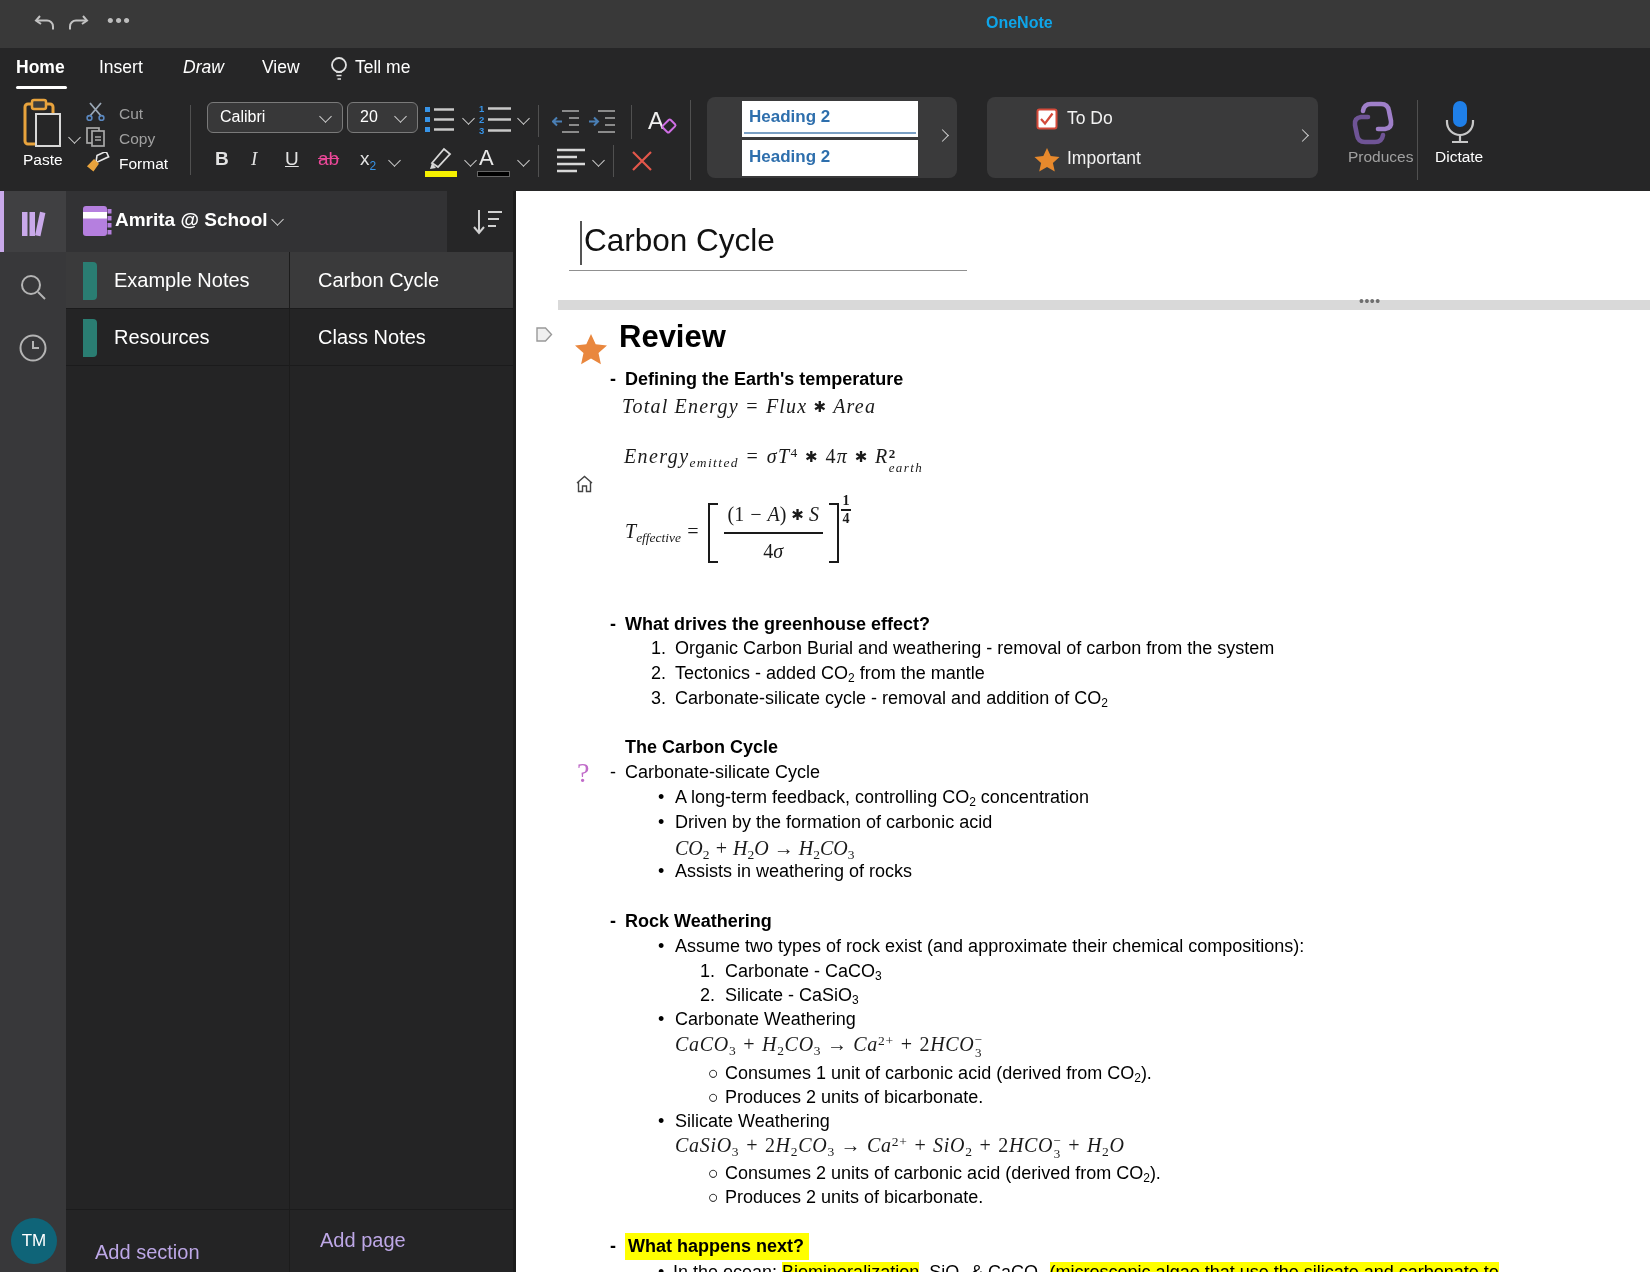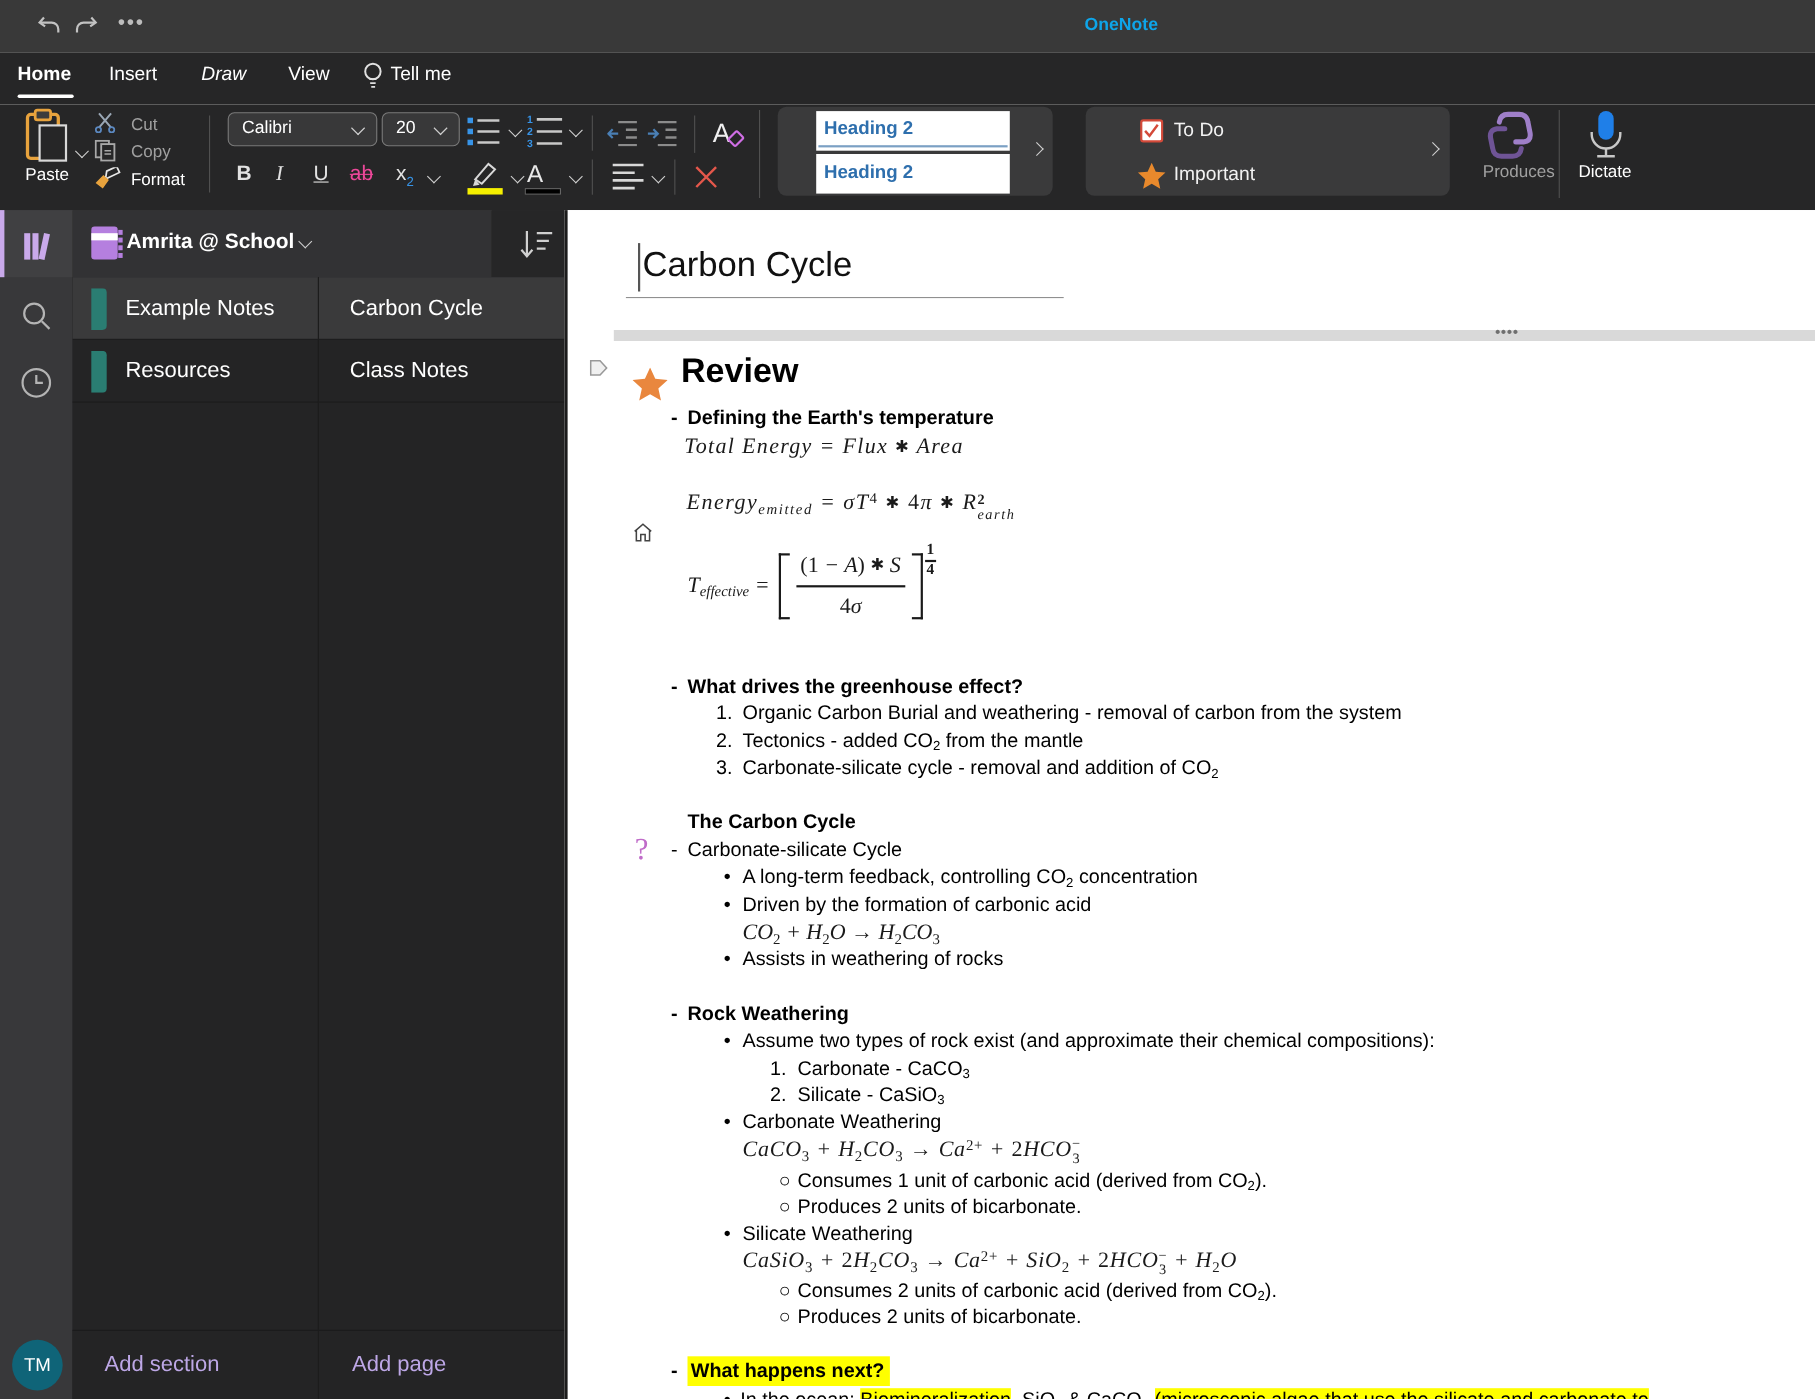--- a/index.html
+++ b/index.html
@@ -253,21 +253,21 @@
   </div>
   <div class="pagecol">
     <div class="navrow sel" style="top:0;">
         <span style="margin-left:28px;">Carbon Cycle</span>
       </div>
     <div class="navrow" style="top:57px;">
         <span style="margin-left:28px;">Class Notes</span>
       </div>
   </div>
   <div style="position:absolute;left:66px;top:1018px;width:447px;height:63px;background:#242425;border-top:1px solid #1b1b1c;">
-    <span style="position:absolute;left:29px;top:19px;color:#bda7e6;font-size:20px;font-weight:500;">Add section</span>
+    <span style="position:absolute;left:29px;top:31px;color:#bda7e6;font-size:20px;font-weight:500;">Add section</span>
     <span style="position:absolute;left:254px;top:19px;color:#bda7e6;font-size:20px;font-weight:500;">Add page</span>
     <div style="position:absolute;left:223px;top:0;width:1px;height:63px;background:#1c1c1c;"></div>
   </div>
   <div style="position:absolute;left:11px;top:1027px;width:46px;height:46px;border-radius:50%;background:#0f6478;color:#fff;font-size:17px;display:flex;align-items:center;justify-content:center;">TM</div>
   <div style="position:absolute;left:289px;top:61px;width:1px;height:957px;background:#1c1c1c;"></div>
 </div>
 
 <div class="abs" id="content">
   <div style="position:absolute;left:64px;top:30px;width:1.5px;height:44px;background:#555;"></div>
   <div id="pagetitle">Carbon Cycle</div>

